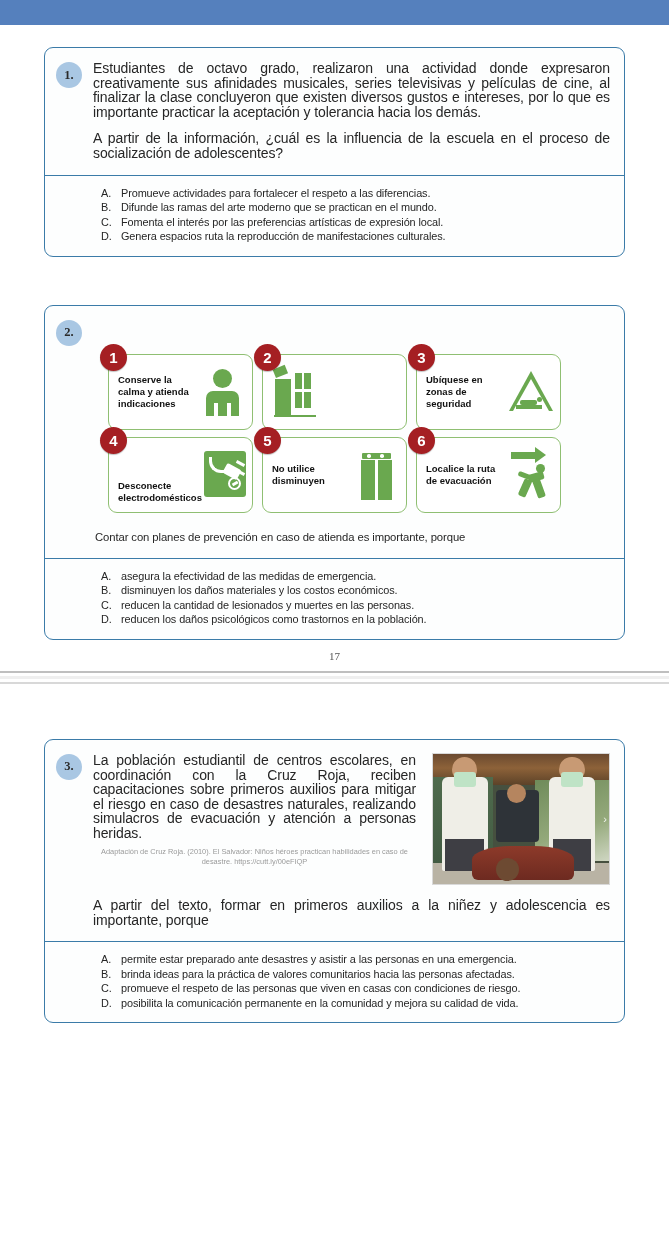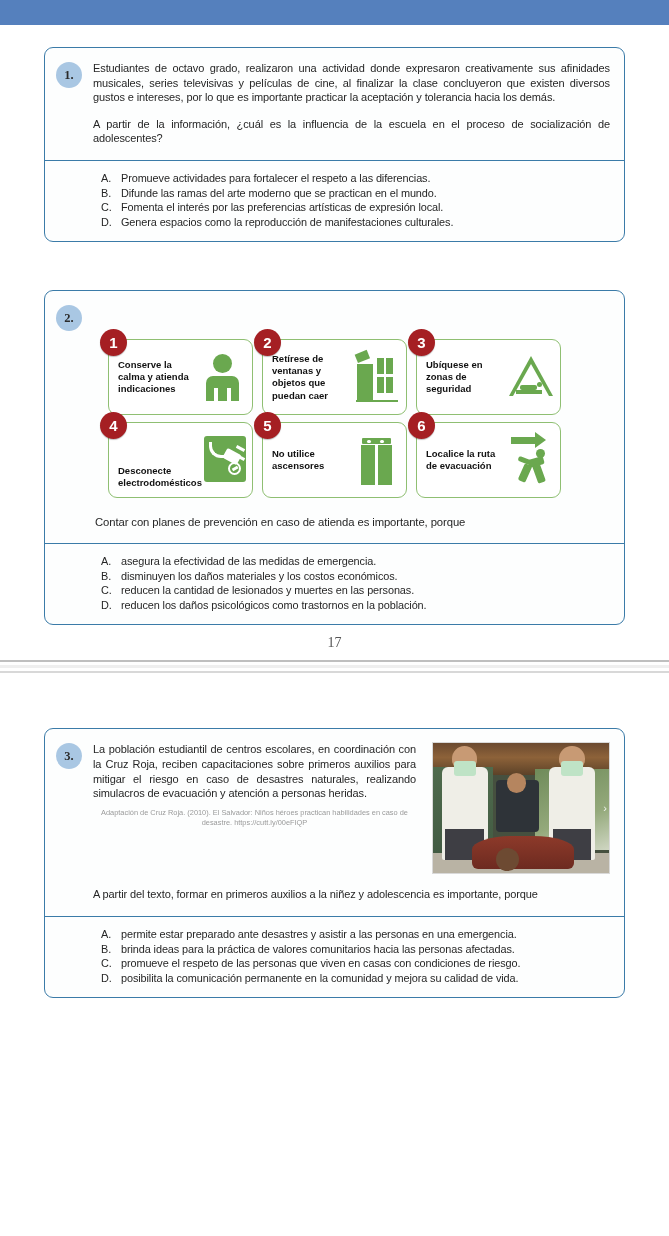--- a/index.html
+++ b/index.html
@@ -58,21 +58,21 @@
     font-size: 12.5px;
     font-weight: bold;
     display: flex; align-items: center; justify-content: center;
     margin-right: 11px;
     margin-top: 1px;
     font-family: "Liberation Serif", serif;
   }
   .stem-body { flex: 1 1 auto; min-width: 0; }
   .stem-p {
     margin: 0;
-    font-size: 11px;
+    font-size: 14px;
     line-height: 14.6px;
     color: #262626;
     text-align: justify;
     letter-spacing: -0.1px;
   }
   .stem-p + .stem-p { margin-top: 12px; }
 
   .divider {
     height: 0;
     border-top: 1.3px solid #3b7ba8;
@@ -86,21 +86,21 @@
     font-size: 10.9px;
     line-height: 14.6px;
     color: #262626;
     letter-spacing: -0.1px;
   }
   .opt-letter { flex: 0 0 20px; }
   .opt-text   { flex: 1 1 auto; }
 
   .pagenum {
     text-align: center;
-    font-size: 14px;
+    font-size: 11px;
     color: #555;
     font-family: "Liberation Serif", serif;
     margin-top: 10px;
   }
 
   
   .q3-cols { display: flex; gap: 16px; }
   .q3-text { flex: 1 1 auto; min-width: 0; }
   .cite {
     margin: 7px 0 0 0;
@@ -321,21 +321,21 @@
       <div class="opt">
         <span class="opt-letter">B.</span>
         <span class="opt-text">Difunde las ramas del arte moderno que se practican en el mundo.</span>
       </div>
       <div class="opt">
         <span class="opt-letter">C.</span>
         <span class="opt-text">Fomenta el interés por las preferencias artísticas de expresión local.</span>
       </div>
       <div class="opt">
         <span class="opt-letter">D.</span>
-        <span class="opt-text">Genera espacios como la reproducción de manifestaciones culturales.</span>
+        <span class="opt-text">Genera espacios ruta la reproducción de manifestaciones culturales.</span>
       </div>
     </div>
   </div>
 
   <div style="height:48px;"></div>
 
   <div class="qcard">
     <div class="qcard-stem" style="padding-bottom:4px;">
       <div class="qnum">2.</div>
     </div>
@@ -349,21 +349,20 @@
           <div class="info-icon">
             <div class="ic1-head"></div>
               <div class="ic1-body"></div>
             <div class="ic1-gap1"></div>
               <div class="ic1-gap2"></div>
           </div>
         </div>
 
         <div class="info-card">
           <div class="info-badge">2</div>
-          <div class="info-label">Retírese de ventanas y objetos que puedan caer</div>
           <div class="info-icon">
             <div class="ic2-cab"></div>
               <div class="ic2-top"></div>
             <div class="ic2-b1"></div>
               <div class="ic2-b2"></div>
             <div class="ic2-b3"></div>
               <div class="ic2-b4"></div>
             <div class="ic2-fl"></div>
           </div>
         </div>
@@ -393,21 +392,21 @@
             <div class="ic4-plug"></div>
             <div class="ic4-pin1"></div>
               <div class="ic4-pin2"></div>
             <div class="ic4-sock"></div>
               <div class="ic4-slot"></div>
           </div>
         </div>
 
         <div class="info-card">
           <div class="info-badge">5</div>
-          <div class="info-label">No utilice ascensores</div>
+          <div class="info-label">No utilice disminuyen</div>
           <div class="info-icon">
             <div class="ic5-hd"></div>
               <div class="ic5-d1"></div>
               <div class="ic5-d2"></div>
             <div class="ic5-l"></div>
               <div class="ic5-r"></div>
           </div>
         </div>
 
         <div class="info-card">

